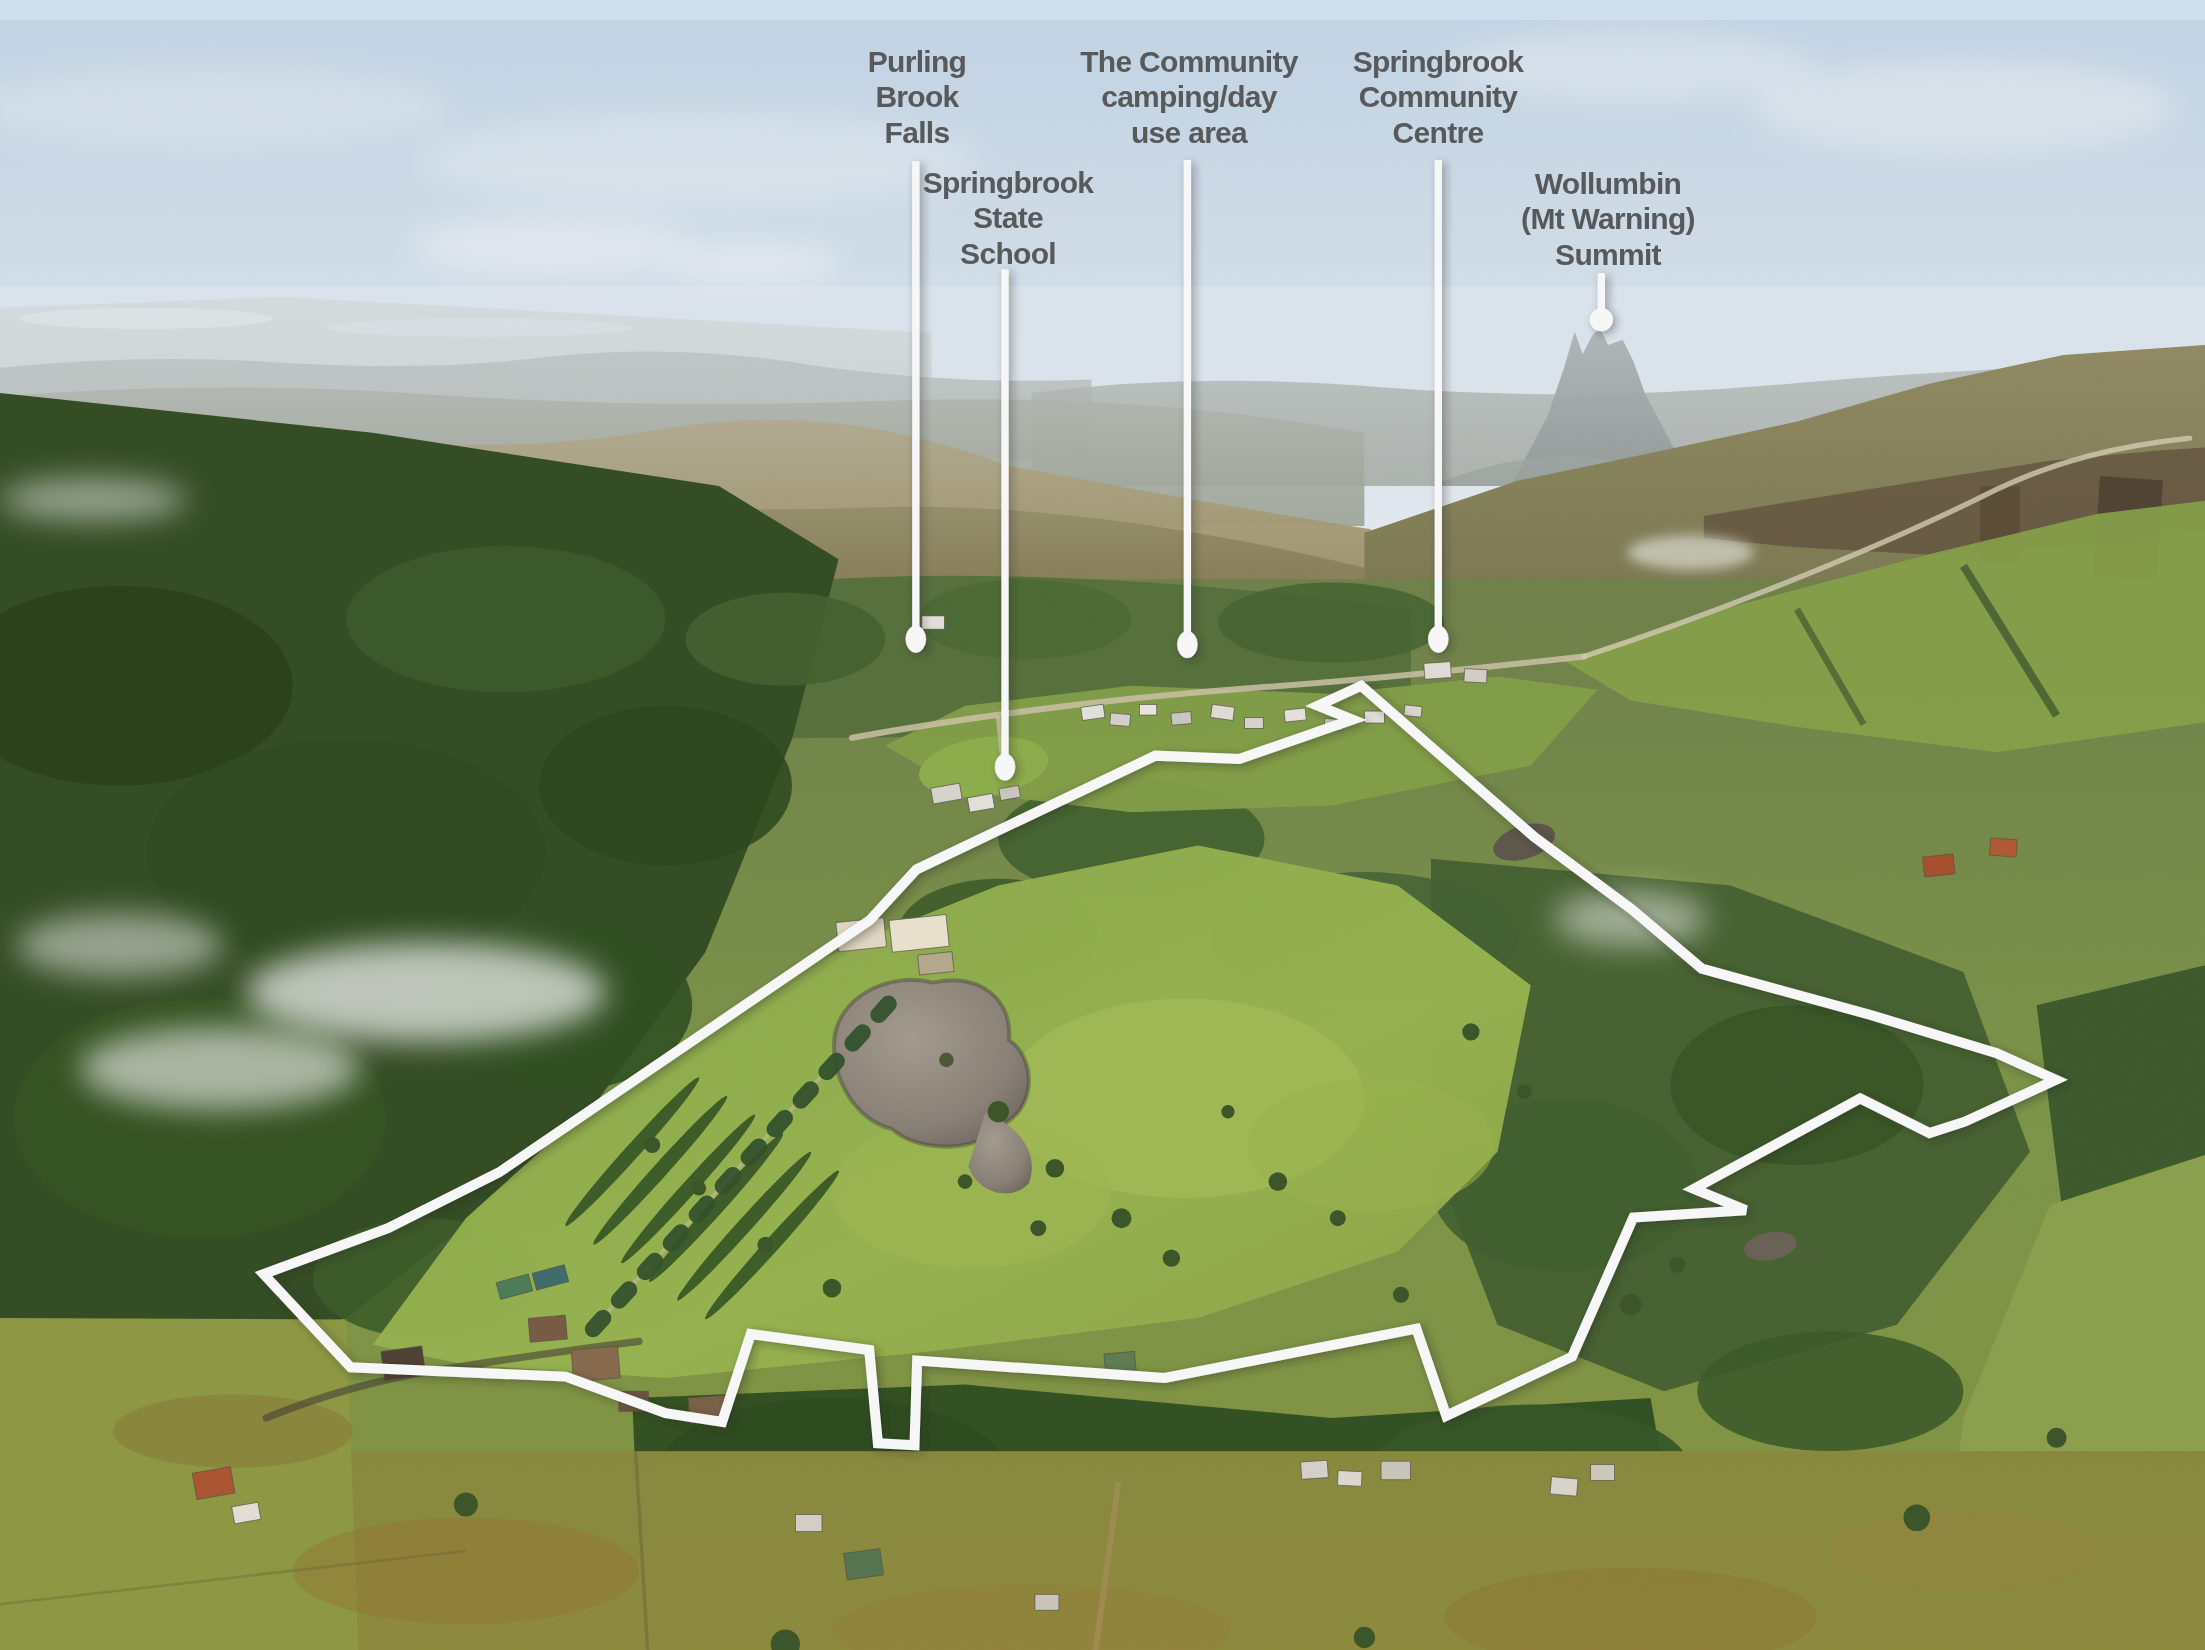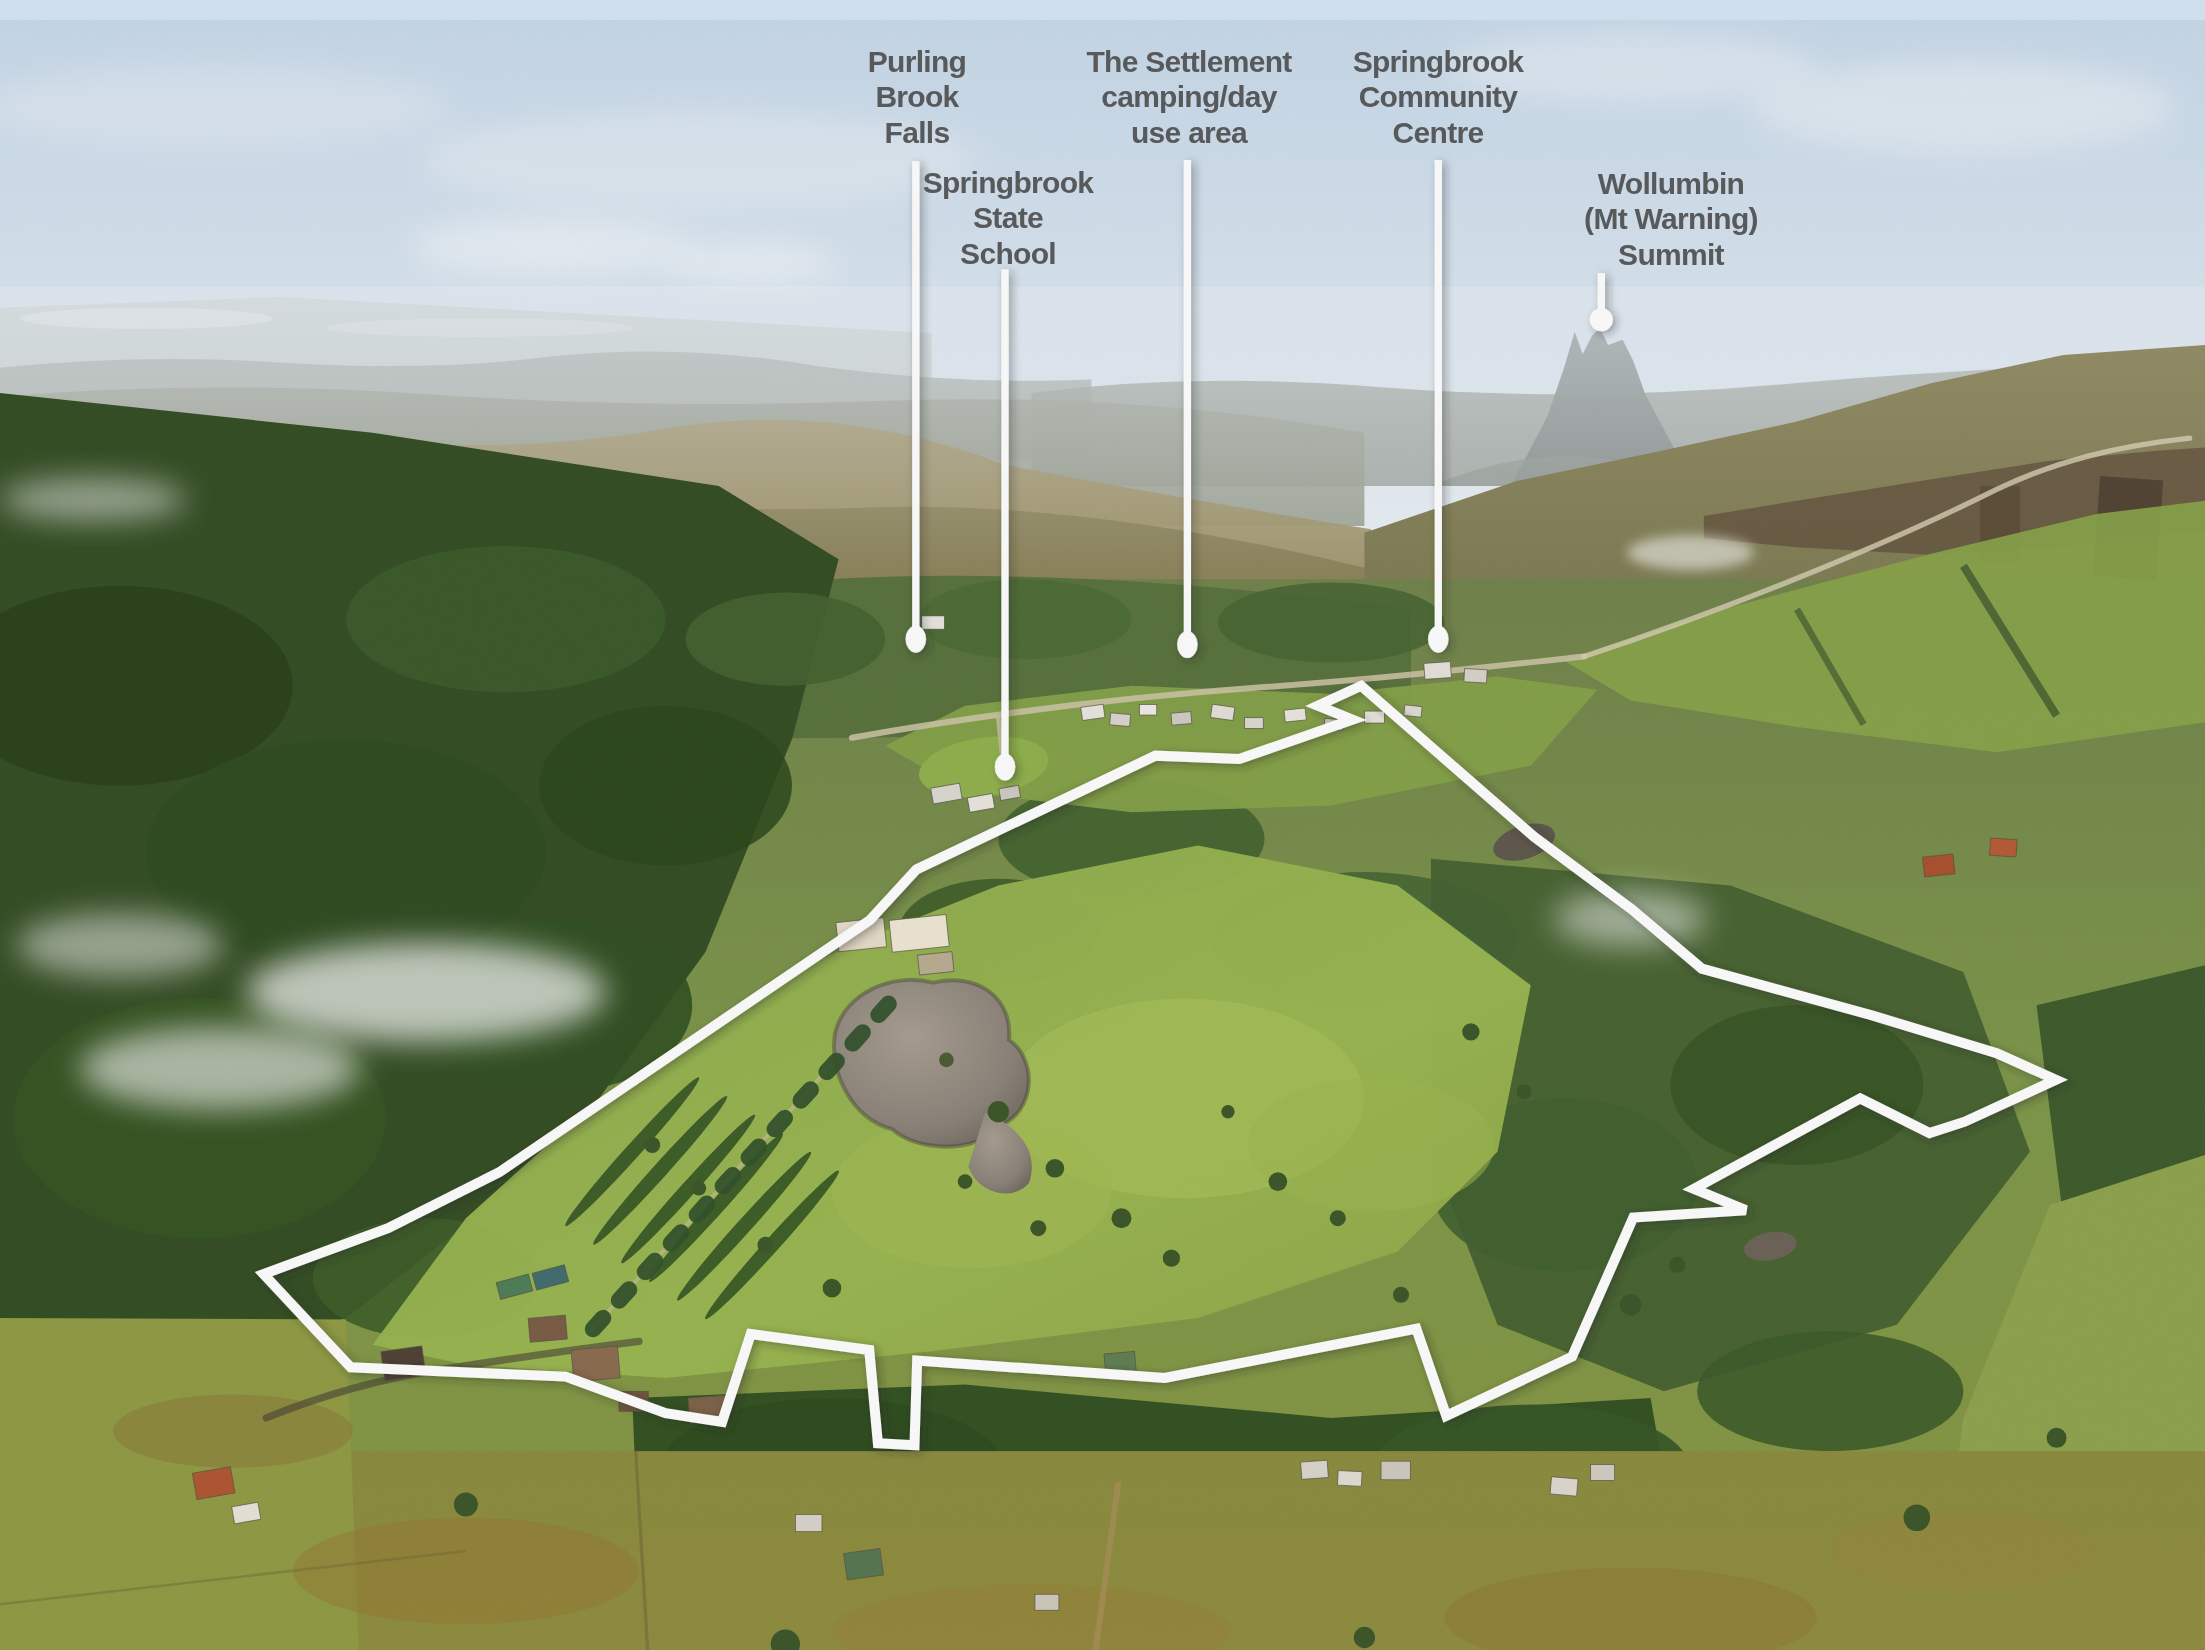--- a/index.html
+++ b/index.html
@@ -278,24 +278,24 @@
 
   <rect x="0" y="0" width="3313" height="2480" filter="url(#grain)" opacity="0.05" fill="#888"></rect>
 </svg>
 
 <div class="callout" style="left:917px; top:24px;">Purling
 Brook
 Falls</div>
 <div class="callout" style="left:1008px; top:145px;">Springbrook
 State
 School</div>
-<div class="callout" style="left:1189px; top:24px;">The Settlement
+<div class="callout" style="left:1189px; top:24px;">The Community
 camping/day
 use area</div>
 <div class="callout" style="left:1438px; top:24px;">Springbrook
 Community
 Centre</div>
-<div class="callout" style="left:1671px; top:146px;">Wollumbin
+<div class="callout" style="left:1608px; top:146px;">Wollumbin
 (Mt Warning)
 Summit</div>
 
 </div>
 
 
 </body></html>

